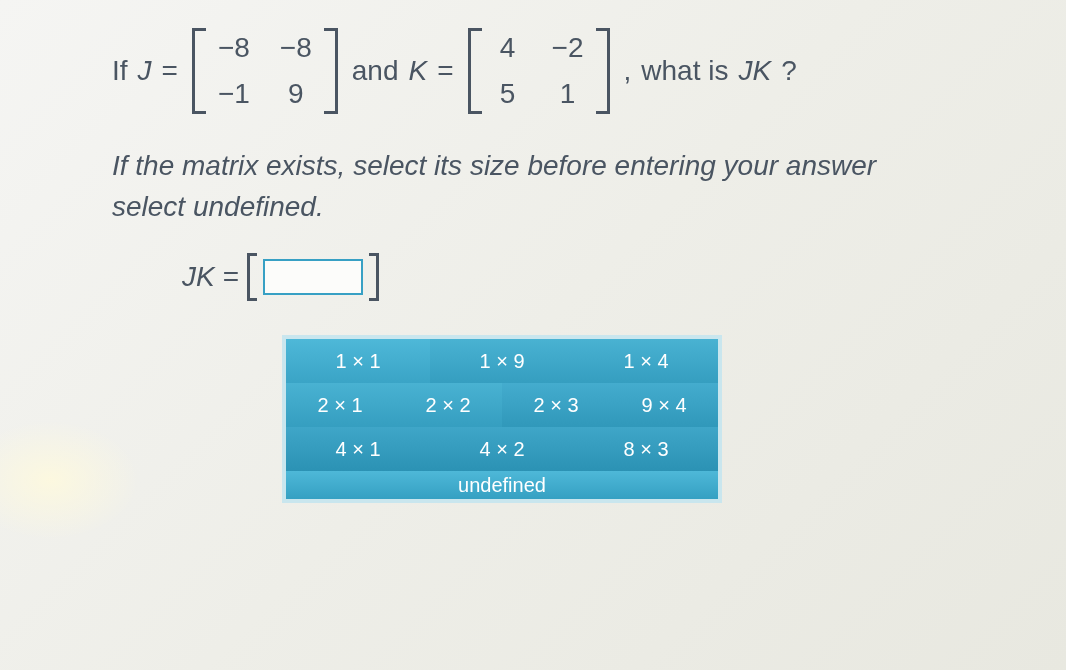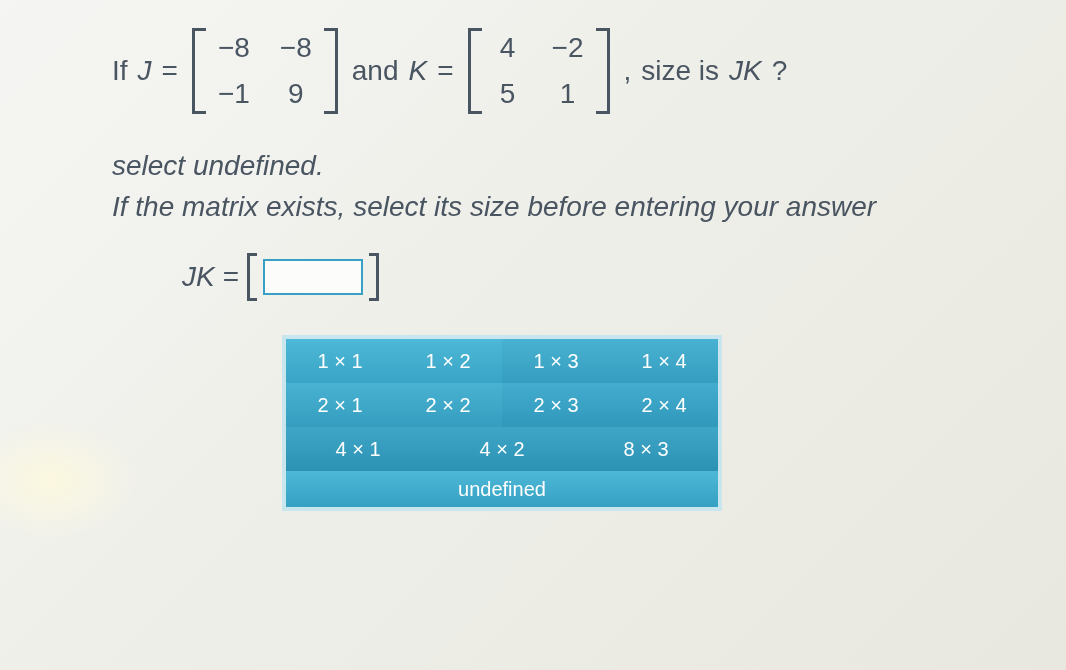--- a/index.html
+++ b/index.html
@@ -110,21 +110,21 @@
     border: none;
     cursor: pointer;
     font-family: inherit;
   }
   .g1 { background: linear-gradient(180deg, #4eb8d8, #3aa4c6); }
   .g2 { background: linear-gradient(180deg, #49b2d2, #359ec0); }
   .g3 { background: linear-gradient(180deg, #44acce, #3098ba); }
   .g4 { background: linear-gradient(180deg, #3fa6c8, #2b92b4); }
   .undef-btn {
     width: 100%;
-    height: 36px;
+    height: 28px;
     background: linear-gradient(180deg, #4eb8d8, #35a0c2);
     color: #fff;
     font-size: 20px;
     border: none;
     cursor: pointer;
     display: flex;
     align-items: center;
     justify-content: center;
     text-align: right;
   }
@@ -168,52 +168,51 @@
       <span class="mcells">
         <span class="mcell">4</span>
         <span class="mcell">−2</span>
         <span class="mcell">5</span>
         <span class="mcell">1</span>
       </span>
       <span class="bracket right"></span>
     </span>
 
     <span>,</span>
-    <span>size is</span>
+    <span>what is</span>
     <span class="italic">JK</span>
     <span>?</span>
   </div>
 
   <div class="instr">
+    <div>If the matrix exists, select its size before entering your answer</div>
     <div>select undefined.</div>
-    <div>If the matrix exists, select its size before entering your answer</div>
   </div>
 
   <div class="answer-row">
     <span>JK</span>
     <span style="font-style:normal;">=</span>
     <span class="small-bracket">
       <span class="sb left"></span>
       <span class="input-box"></span>
       <span class="sb right"></span>
     </span>
   </div>
 
   <div class="size-grid">
     <div class="size-row">
       <button class="size-btn g1">1 × 1</button>
-      <button class="size-btn g1">1 × 2</button>
-      <button class="size-btn g2">1 × 3</button>
+      <button class="size-btn g2">1 × 9</button>
       <button class="size-btn g2">1 × 4</button>
     </div>
     <div class="size-row">
       <button class="size-btn g2">2 × 1</button>
       <button class="size-btn g2">2 × 2</button>
       <button class="size-btn g3">2 × 3</button>
-      <button class="size-btn g3">2 × 4</button>
+      <button class="size-btn g3">9 × 4</button>
     </div>
     <div class="size-row">
       <button class="size-btn g4">4 × 1</button>
       <button class="size-btn g4">4 × 2</button>
       <button class="size-btn g4">8 × 3</button>
     </div>
     <div class="size-row">
       <button class="undef-btn">undefined</button>
     </div>
   </div>

